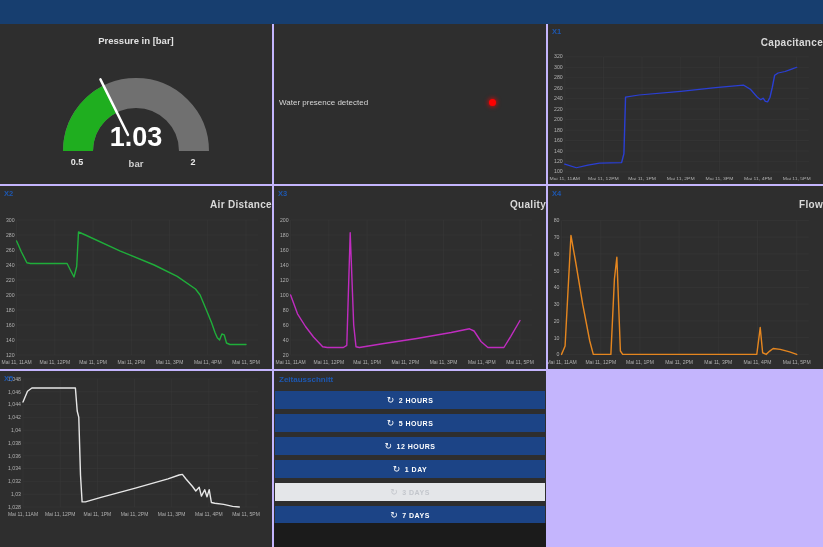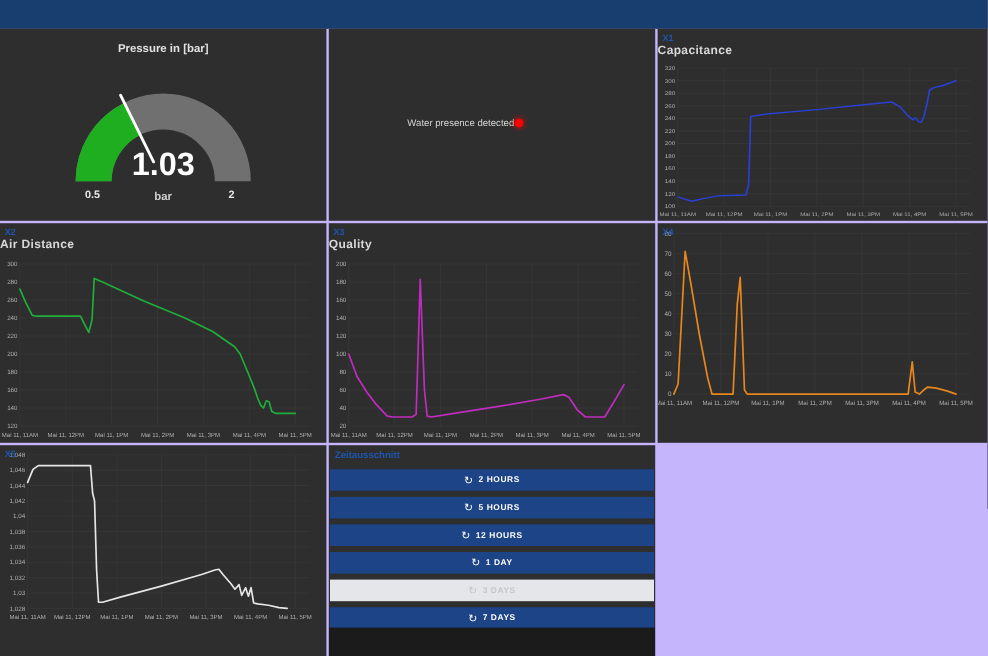--- a/index.html
+++ b/index.html
@@ -16,32 +16,32 @@
     grid-template-rows:160px 183px 176px;
     gap:2px;
     background:#c4b5fd;
   }
   .panel { background:#2e2e2e; position:relative; overflow:hidden; }
   .tag {
     position:absolute; top:3px; left:4px;
     font-size:7.5px; font-weight:bold; color:#1d57b0; z-index:2;
   }
   .chart-title {
-    text-align:left; margin-top:13px; height:13px;
+    text-align:right; margin-top:13px; height:13px;
     font-size:10px; font-weight:bold; color:#d9d9d9; letter-spacing:.3px;
   }
   .gauge-title {
     position:absolute; top:11px; width:100%; text-align:center;
     font-size:9.5px; font-weight:bold; color:#e2e2e2; z-index:2;
   }
   .chart-svg { display:block; width:100%; height:calc(100% - 27px); }
   .gauge-svg { position:absolute; inset:0; width:100%; height:100%; }
   .water-row {
     position:absolute; top:74px; left:0; right:0;
-    display:flex; justify-content:center; align-items:center;
+    display:flex; justify-content:space-between; align-items:center;
     padding:0 50px 0 5px;
     font-size:8px; color:#d6d6d6;
   }
   .led {
     width:7px; height:7px; border-radius:50%;
     background:#ff0000; box-shadow:0 0 4px 1px rgba(255,0,0,.7);
   }
   .tr-header {
     position:absolute; top:4px; left:5px;
     font-size:8px; font-weight:bold; color:#1d57b0;
@@ -213,20 +213,21 @@
         <line x1="207.76666666666668" y1="8" x2="207.76666666666668" y2="143" stroke="#3b3b3b" stroke-width="0.5"></line>
         <text x="207.76666666666668" y="152" text-anchor="middle" font-size="5" fill="#b0b0b0">Mai 11, 4PM</text>
         <line x1="246" y1="8" x2="246" y2="143" stroke="#3b3b3b" stroke-width="0.5"></line>
         <text x="246" y="152" text-anchor="middle" font-size="5" fill="#b0b0b0">Mai 11, 5PM</text>
         <polyline points="16.6,83.0 23.5,101.8 31.5,114.5 39.5,125.0 48.7,134.8 53.3,135.5 69.4,135.5 72.8,133.3 76.2,20.8 79.7,113.0 82.0,134.8 85.4,135.5 108.4,131.8 142.8,126.5 177.2,120.5 195.5,116.8 200.1,119.0 207.0,129.5 213.9,135.5 229.9,135.5 236.8,124.3 246.0,108.5" fill="none" stroke="#c02cc0" stroke-width="1.4" stroke-linejoin="round" stroke-linecap="round"></polyline>
       </svg>
   </div>
 
   <div class="panel">
     <div class="tag">X4</div>
+    <div class="chart-title">Flow</div>
     <svg class="chart-svg" preserveAspectRatio="none" viewBox="0 0 272 149">
         <line x1="13.4" y1="8" x2="258" y2="8" stroke="#3b3b3b" stroke-width="0.5"></line>
         <text x="11.4" y="9.8" text-anchor="end" font-size="5.2" fill="#b0b0b0">80</text>
         <line x1="13.4" y1="24" x2="258" y2="24" stroke="#3b3b3b" stroke-width="0.5"></line>
         <text x="11.4" y="25.8" text-anchor="end" font-size="5.2" fill="#b0b0b0">70</text>
         <line x1="13.4" y1="40" x2="258" y2="40" stroke="#3b3b3b" stroke-width="0.5"></line>
         <text x="11.4" y="41.8" text-anchor="end" font-size="5.2" fill="#b0b0b0">60</text>
         <line x1="13.4" y1="56" x2="258" y2="56" stroke="#3b3b3b" stroke-width="0.5"></line>
         <text x="11.4" y="57.8" text-anchor="end" font-size="5.2" fill="#b0b0b0">50</text>
         <line x1="13.4" y1="72" x2="258" y2="72" stroke="#3b3b3b" stroke-width="0.5"></line>

